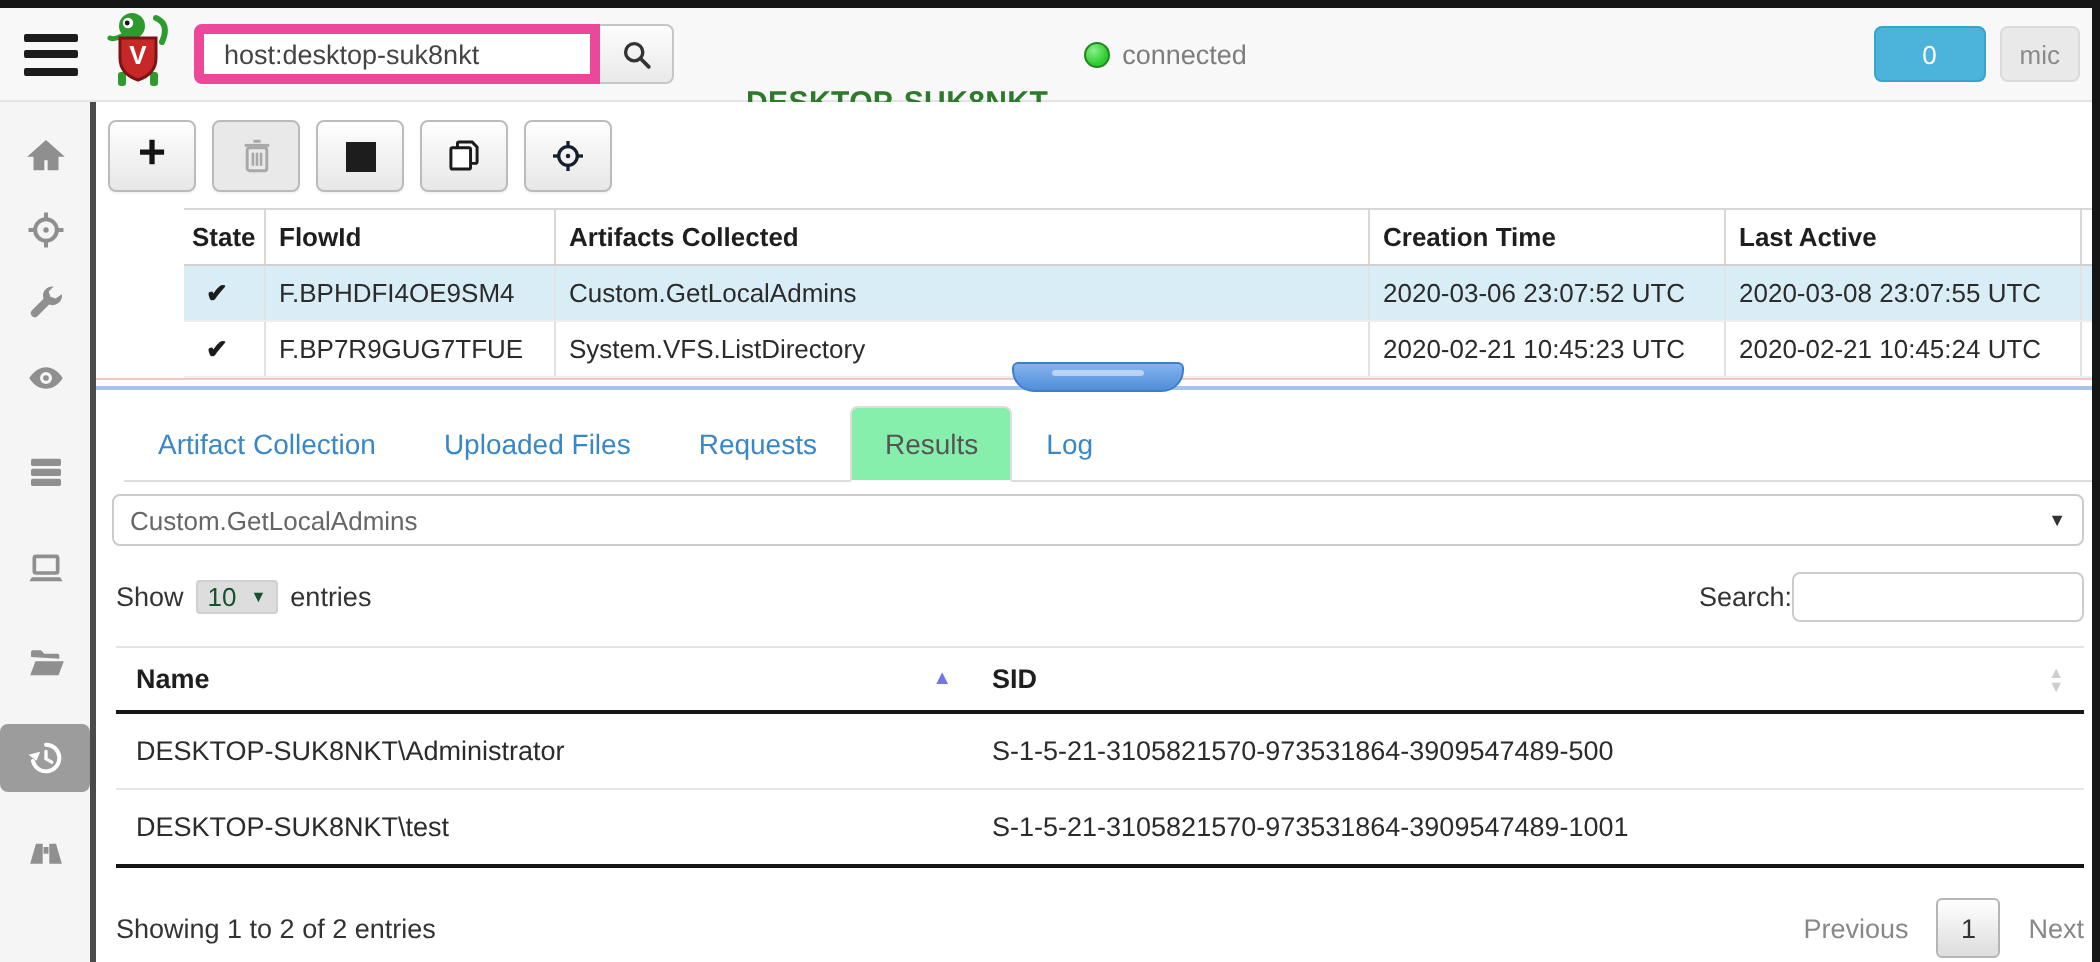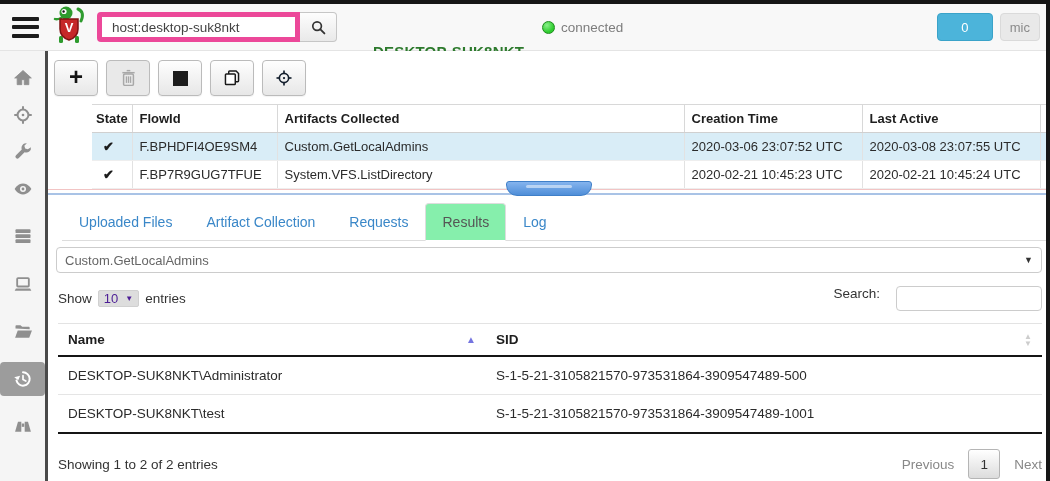--- a/index.html
+++ b/index.html
@@ -83,23 +83,23 @@
 
   
   .artifact-select { margin:6px 8px 0 8px; height:26px; border:1px solid #ccc; border-radius:4px; background:#fff;
                      display:flex; align-items:center; padding:0 8px; font-size:13px; color:#666; cursor:pointer; }
   .artifact-select .caret { margin-left:auto; font-size:9px; color:#333; }
 
   
   .dt-controls { display:flex; align-items:center; justify-content:space-between; margin:13px 8px 0 10px; font-size:13.5px; color:#333; }
   .show-group { display:flex; align-items:center; gap:6px; }
   .pagesize { background:#ddd; border:1px solid #d0d0d0; border-radius:2px; padding:0 5px; font-size:13px;
-              color:#4c1d95; display:flex; align-items:center; gap:7px; cursor:pointer; }
+              color:#14532d; display:flex; align-items:center; gap:7px; cursor:pointer; }
   .pagesize .caret { font-size:8px; }
-  .search-group2 { display:flex; gap:16px; }
+  .search-group2 { display:flex; align-items:center; gap:0; }
   .dt-search-input { width:146px; height:25px; border:1px solid #ccc; border-radius:4px; padding:0 6px; font-size:13px; outline:none; }
 
   
   .results { width:calc(100% - 18px); margin:12px 8px 0 10px; border-collapse:collapse; font-size:13.5px; table-layout:fixed; }
   .results th { text-align:left; font-weight:bold; color:#1e1e1e; padding:8px 10px;
                 border-top:1px solid #e3e3e3; border-bottom:2px solid #151515; cursor:pointer; }
   .results td { padding:11px 10px; border-bottom:1px solid #e5e5e5; color:#2b2b2b; white-space:nowrap; overflow:hidden; }
   .results tr:last-child td { border-bottom:2px solid #151515; }
   .col-name { width:428px; }
   .sort-asc { float:right; color:#7575e0; font-size:10px; margin-top:2px; }
@@ -306,22 +306,22 @@
 
     <div class="pane-split">
       <div class="pink-line"></div>
       <div class="blue-line"></div>
       <div class="split-handle">
         <div class="split-grip"></div>
       </div>
     </div>
 
     <div class="tabbar">
+      <div class="tab">Artifact Collection</div>
       <div class="tab">Uploaded Files</div>
-      <div class="tab">Artifact Collection</div>
       <div class="tab">Requests</div>
       <div class="tab active">Results</div>
       <div class="tab">Log</div>
     </div>
 
     <div class="artifact-select">
       <span>Custom.GetLocalAdmins</span>
       <span class="caret">▼</span>
     </div>
 

